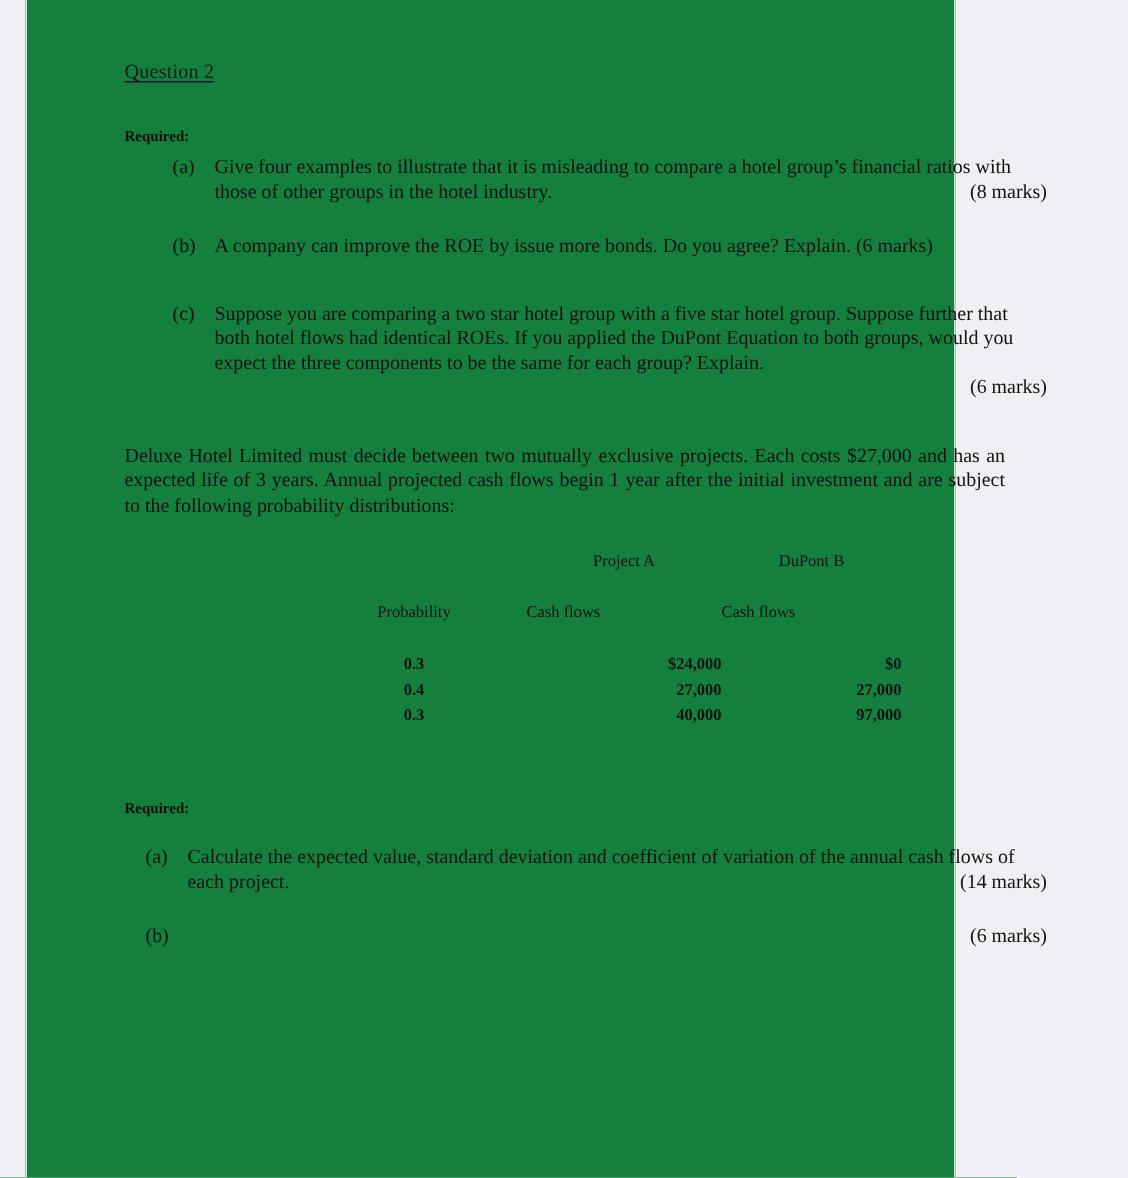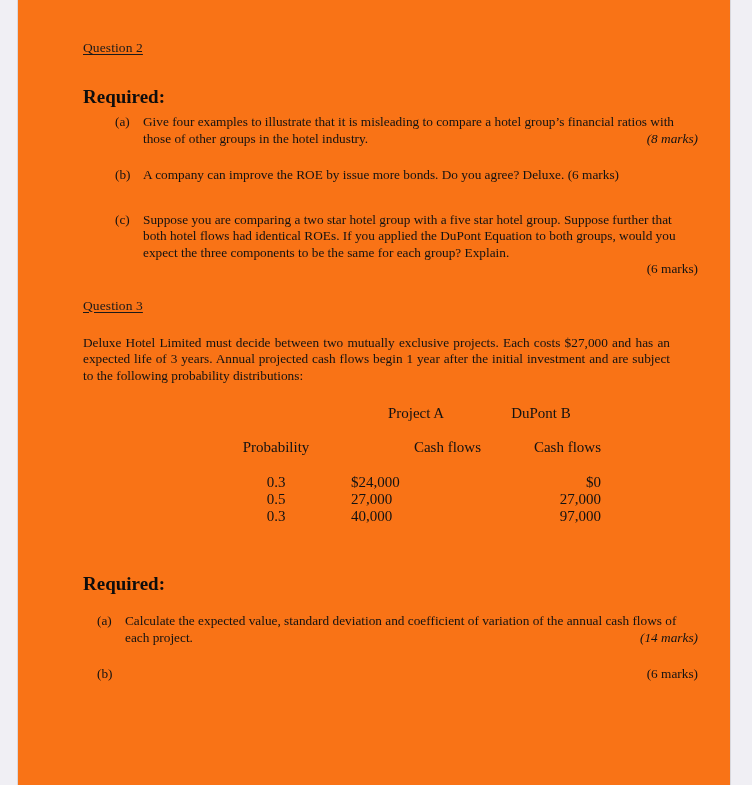--- a/index.html
+++ b/index.html
@@ -12,23 +12,23 @@
     background: #f0eff4;
     font-family: "Liberation Serif", "DejaVu Serif", serif;
     overflow: hidden;
   }
 
   
   #page-sheet {
     position: absolute;
     left: 17px;
     top: 0;
-    width: 714px;
+    width: 620px;
     height: 785px;
-    background: #f97316;
+    background: #15803d;
     box-sizing: border-box;
     border-left: 1px solid #d9d8dd;
     border-right: 1px solid #d9d8dd;
   }
 
   #page-body {
     position: absolute;
     left: 65px;
     top: 40px;
     width: 587px;
@@ -47,21 +47,21 @@
     font-size: 13.3px;
     line-height: 16.5px;
     color: #121212;
     margin: 0;
     text-align: left;
   }
   .para.justify {
     text-align: justify;
   }
   .bold-label {
-    font-size: 19px;
+    font-size: 10px;
     font-weight: bold;
     color: #0d0d0d;
     margin: 0;
   }
 
   
   .item {
     position: relative;
     margin: 0;
     padding-left: 28px;
@@ -83,57 +83,56 @@
     margin-left: 32px;
     width: 555px;
   }
   .item.indent-b {
     margin-left: 14px;
     width: 573px;
   }
   .marks-right {
     float: right;
     margin-left: 14px;
-    font-style: italic;
   }
   .marks-block {
     display: block;
     text-align: right;
   }
   .clear { clear: both; }
 
   
   .sp-6  { height: 6px; }
   .sp-9  { height: 9px; }
   .sp-18 { height: 18px; }
   .sp-20 { height: 20px; }
   .sp-24 { height: 24px; }
   .sp-28 { height: 28px; }
 
   
   .dist-table {
     border-collapse: collapse;
     margin: 0 0 0 118px;
-    font-size: 15px;
+    font-size: 11px;
     color: #121212;
   }
   .dist-table td, .dist-table th {
     padding: 0;
     font-weight: normal;
     line-height: 18px;
   }
   .col-prob { width: 150px; text-align: center; }
-  .col-a    { width: 130px; text-align: left; }
+  .col-a    { width: 130px; text-align: right; }
   .col-b    { width: 120px; text-align: right; }
   .hdr-row td { padding-bottom: 16px; }
   .sub-row td { padding-bottom: 18px; }
-  .data-row td { line-height: 17px; }
+  .data-row td { line-height: 17px; font-weight: bold; }
   .hdr-row .col-prob { text-align: center; }
   .hdr-row .col-a, .hdr-row .col-b { text-align: center; }
-  .sub-row .col-a, .sub-row .col-b { text-align: right; }
+  .sub-row .col-a, .sub-row .col-b { text-align: left; }
 </style>
 </head>
 <body>
 
 <div id="page-sheet">
   <div id="page-body">
 
     <div>
 
       <div class="q-heading">Question 2</div>
@@ -152,21 +151,21 @@
           <span class="marks-right">(8 marks)</span>
         </span>
       </div>
       <div class="clear"></div>
 
       <div class="sp-20"></div>
 
       <div class="item indent-a">
         <span class="marker">(b)</span>
         <span class="body">
-          <span>A company can improve the ROE by issue more bonds.  Do you agree?  Deluxe.</span>
+          <span>A company can improve the ROE by issue more bonds.  Do you agree?  Explain.</span>
           <span>(6 marks)</span>
         </span>
       </div>
       <div class="clear"></div>
 
       <div class="sp-28"></div>
 
       <div class="item indent-a">
         <span class="marker">(c)</span>
         <span class="body">
@@ -175,21 +174,20 @@
         </span>
       </div>
       <div class="clear"></div>
 
     </div>
 
     <div class="sp-20"></div>
 
     <div>
 
-      <div class="q-heading">Question 3</div>
 
       <div class="sp-9"></div>
 
       <p class="para justify">Deluxe Hotel Limited must decide between two mutually exclusive projects.  Each costs $27,000 and has an expected life of 3 years.  Annual projected cash flows begin 1 year after the initial investment and are subject to the following probability distributions:</p>
 
       <div class="sp-20"></div>
 
       <table class="dist-table">
         <tbody>
           <tr class="hdr-row">
@@ -201,21 +199,21 @@
             <td class="col-prob">Probability</td>
             <td class="col-a">Cash flows</td>
             <td class="col-b">Cash flows</td>
           </tr>
           <tr class="data-row">
             <td class="col-prob">0.3</td>
             <td class="col-a">$24,000</td>
             <td class="col-b">$0</td>
           </tr>
           <tr class="data-row">
-            <td class="col-prob">0.5</td>
+            <td class="col-prob">0.4</td>
             <td class="col-a">27,000</td>
             <td class="col-b">27,000</td>
           </tr>
           <tr class="data-row">
             <td class="col-prob">0.3</td>
             <td class="col-a">40,000</td>
             <td class="col-b">97,000</td>
           </tr>
         </tbody>
       </table>

